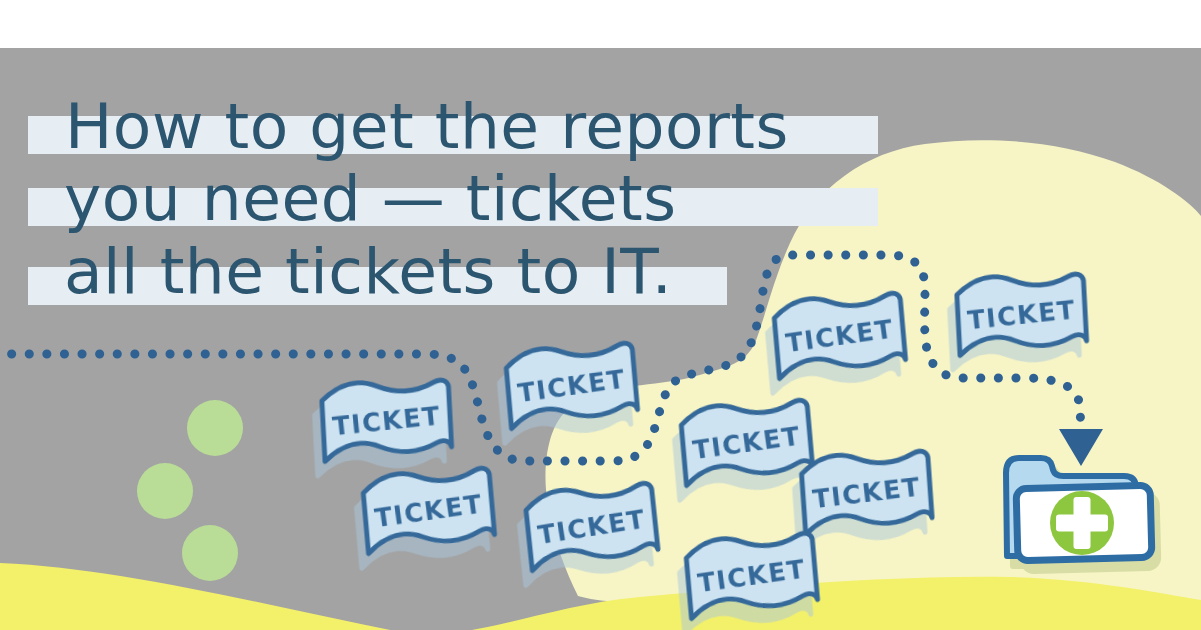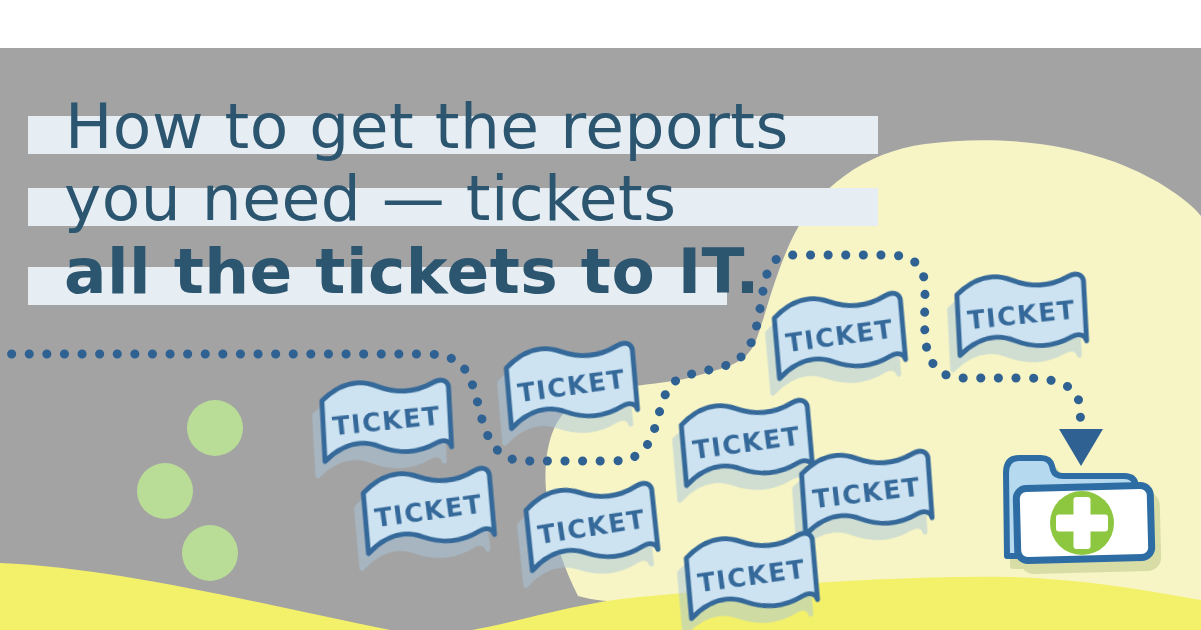--- a/index.html
+++ b/index.html
@@ -53,21 +53,21 @@
          L1201,617 C1100,619 1010,604 920,602 C830,600 740,603 650,601
          C560,599 470,625 370,614 C250,600 90,584 0,584 Z"></path>
   </svg>
 
   <div class="layer">
     <div class="hl-band" style="left:28px;top:68px;width:850px;"></div>
     <div class="hl-band" style="left:28px;top:140px;width:850px;"></div>
     <div class="hl-band" style="left:28px;top:219px;width:699px;"></div>
     <div class="hl-line" style="left:65px;top:42px;">How to get the reports</div>
     <div class="hl-line" style="left:64px;top:114px;">you need — tickets</div>
-    <div class="hl-line" style="left:64px;top:187px;font-weight:bold;">all the tickets to IT.</div>
+    <div class="hl-line" style="left:64px;top:187px;">all the tickets to IT.</div>
   </div>
 
   <svg class="layer" viewBox="0 0 1201 630">
     <path class="flowpath" d="M-6,306 H425 C462,306 469,322 477,352 C485,385 492,413 526,413
          H612 C648,413 652,390 660,362 C668,334 674,330 700,324
          C726,318 740,316 750,297 C760,278 761,243 767,226
          C773,209 781,207 796,207 H888 C913,207 925,217 925,241
          C925,264 923,289 928,305 C934,323 946,330 963,330
          H1030 C1060,331 1079,339 1080,360 L1081,382"></path>
     <path fill="#2f6293" d="M1059,381 L1103,381 L1081,418 Z"></path>

